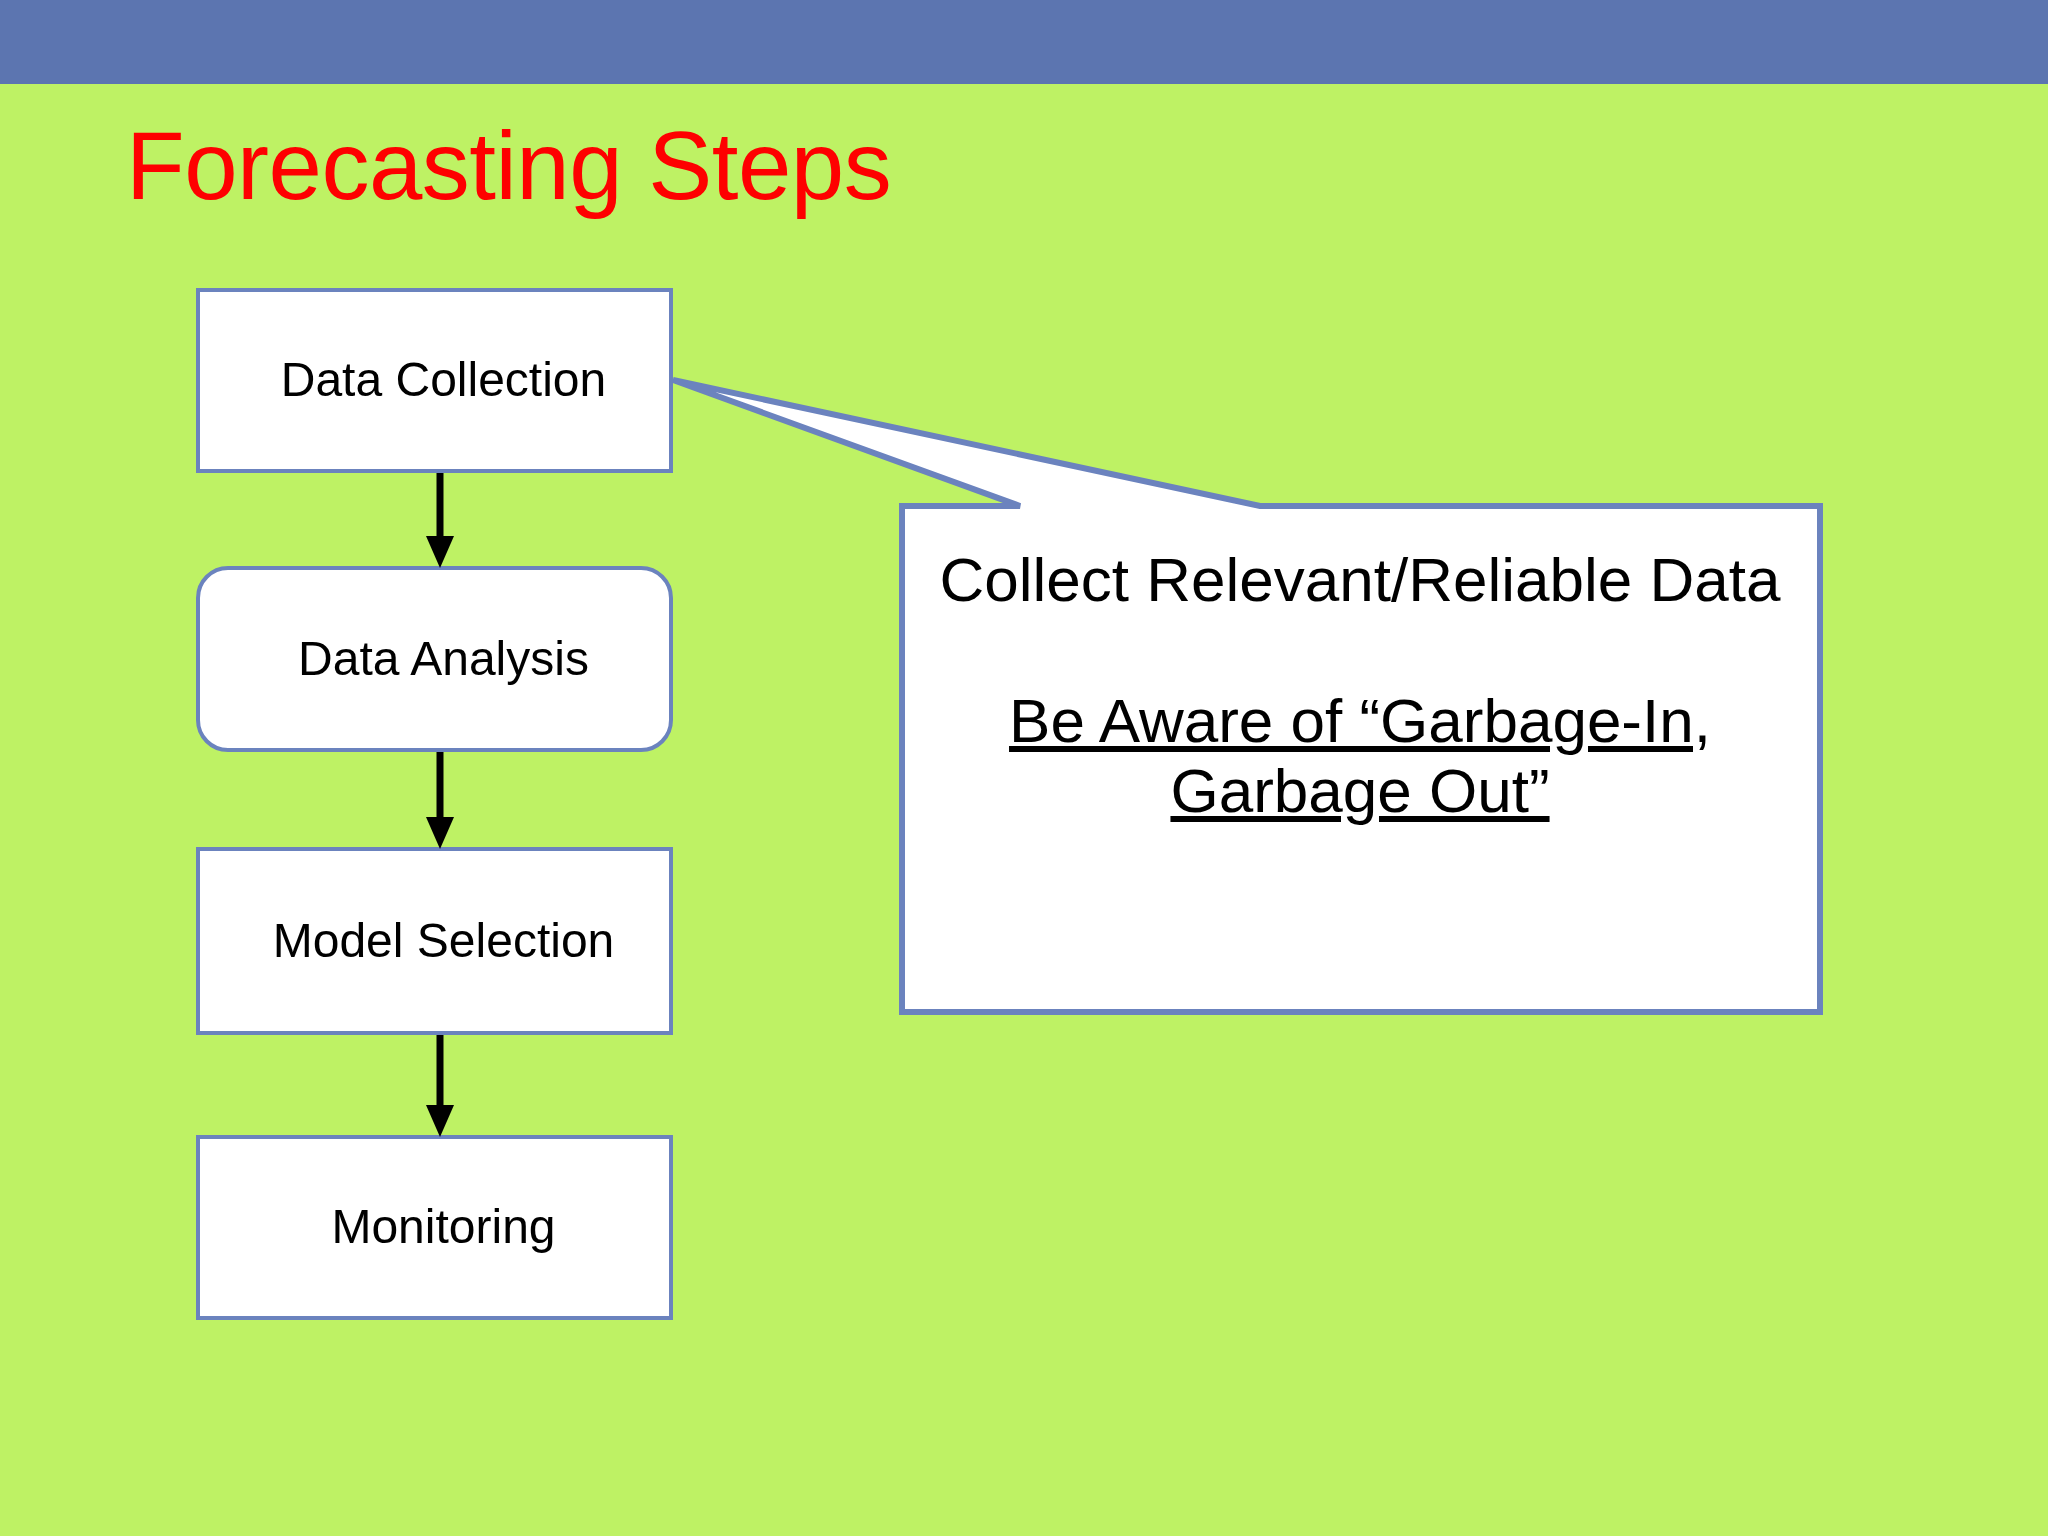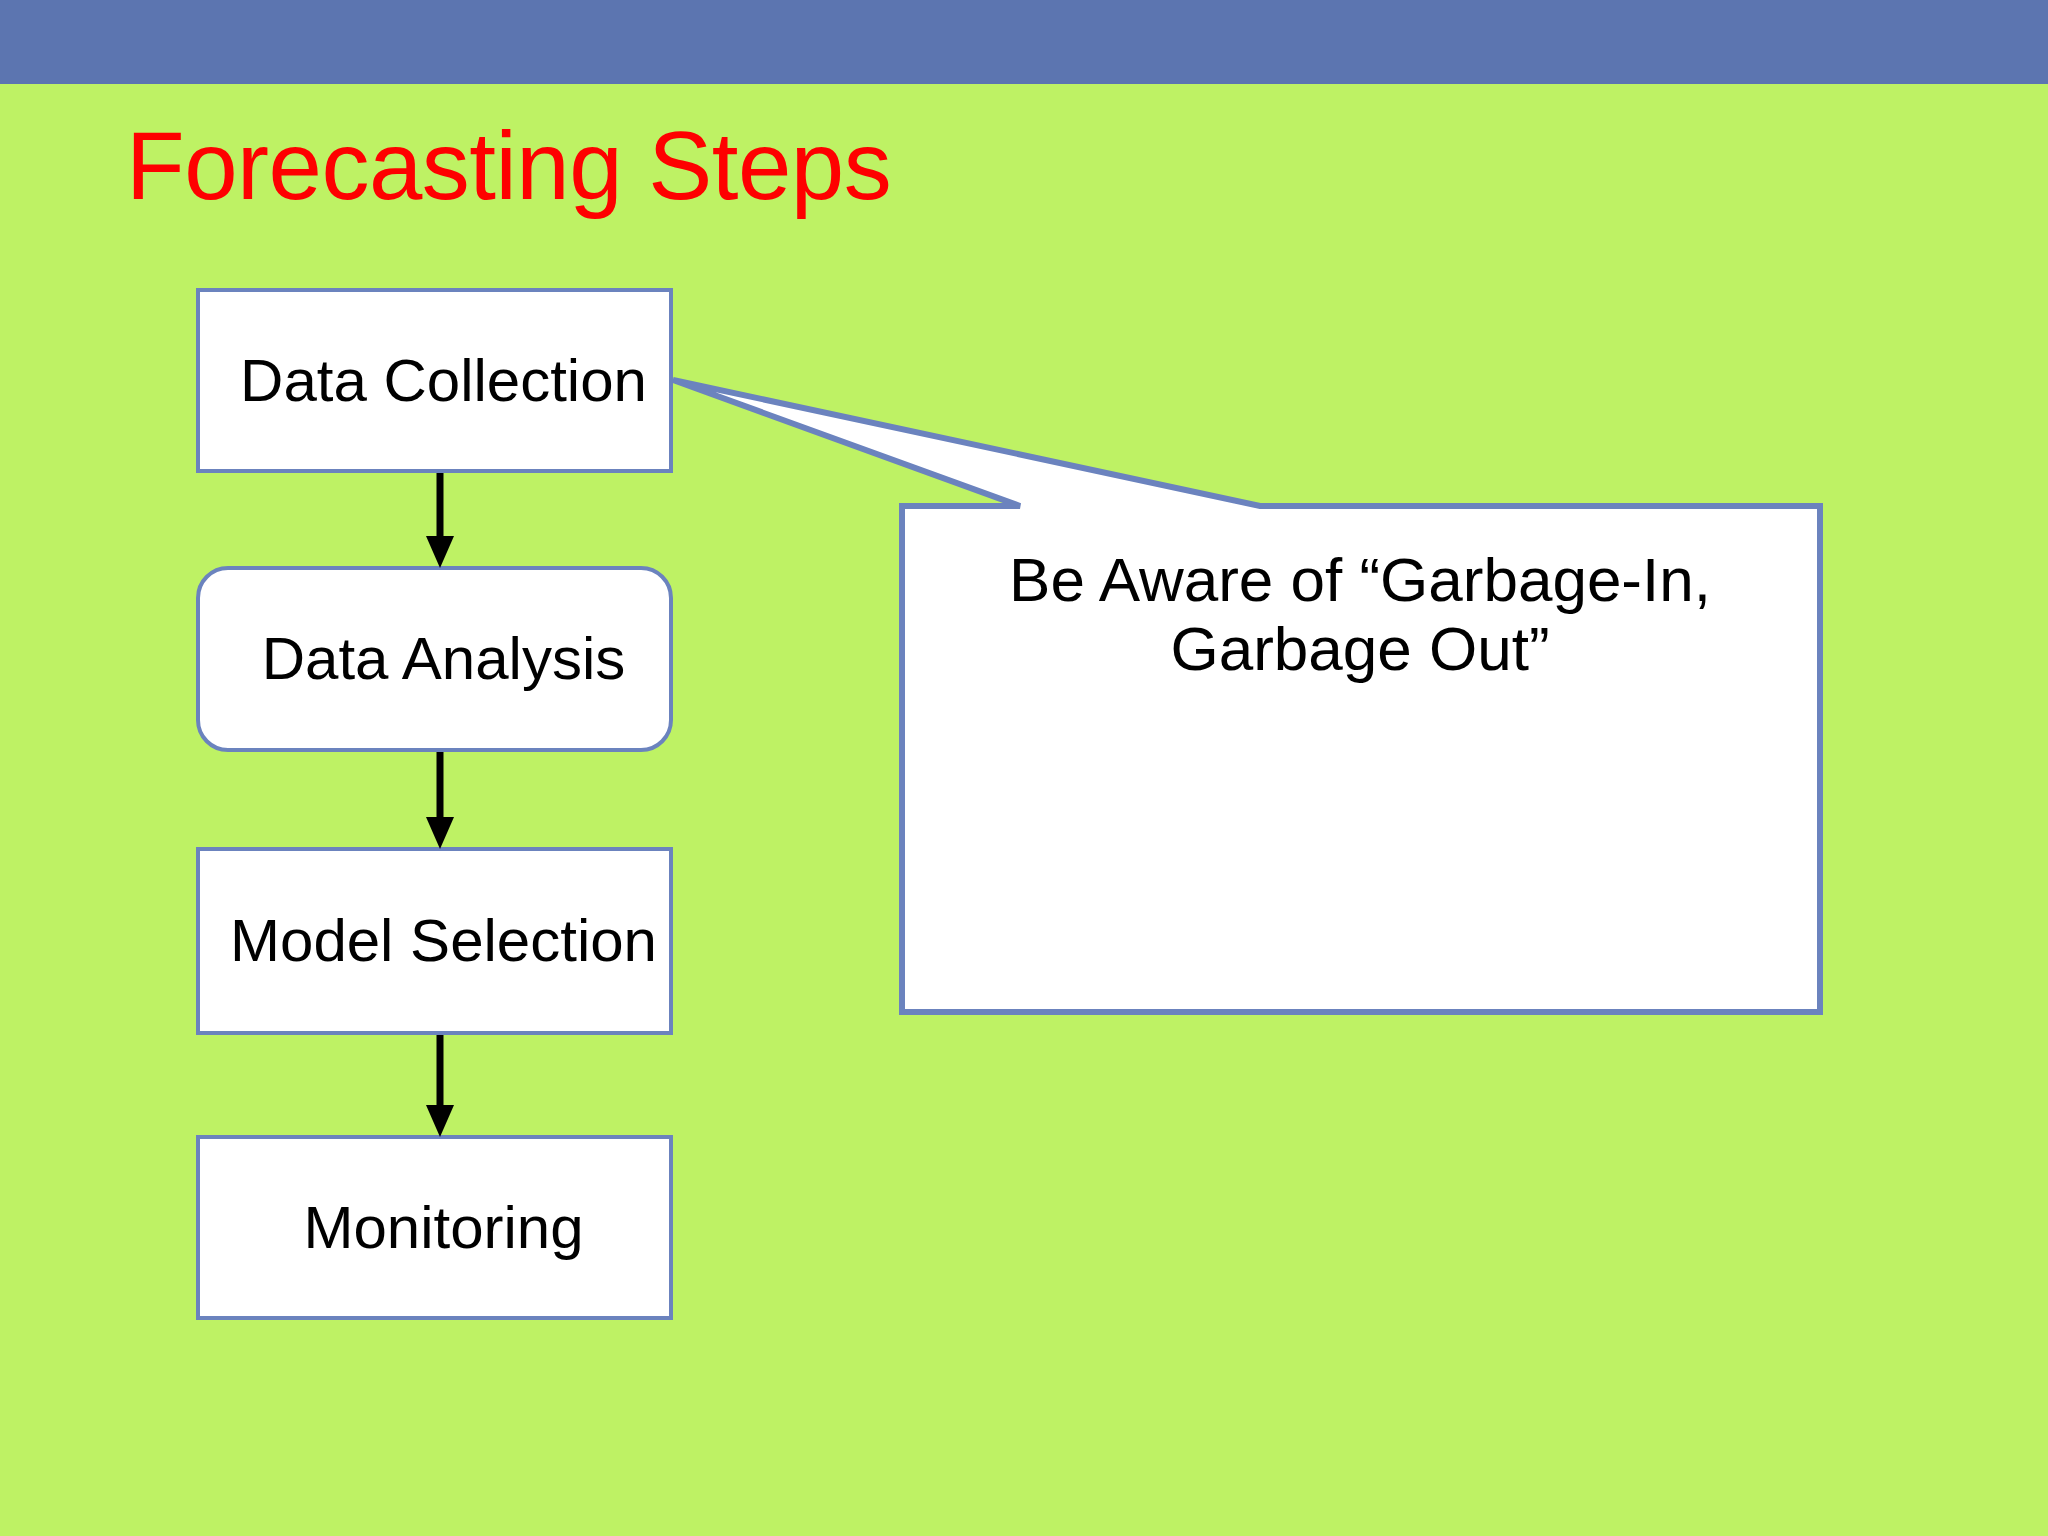--- a/index.html
+++ b/index.html
@@ -43,21 +43,21 @@
     left: 196px;
     width: 477px;
     box-sizing: border-box;
     border: 4px solid #6b83be;
     background: #ffffff;
     display: flex;
     align-items: center;
     justify-content: center;
   }
   .flow-box .flow-label {
-    font-size: 60px;
+    font-size: 48px;
     color: #000000;
     line-height: 1.1;
     text-align: center;
     margin-left: 18px;
   }
   #flow-box-0 { top: 288px;  height: 185px; }
   #flow-box-1 { top: 566px;  height: 186px; border-radius: 32px; }
   #flow-box-2 { top: 847px;  height: 188px; }
   #flow-box-3 { top: 1135px; height: 185px; }
 
@@ -140,16 +140,17 @@
              L 380 146
              L 33 20
              L 620 146
              L 1180 146
              L 1180 652
              L 262 652
              Z" fill="#ffffff" stroke="#6b83be" stroke-width="6" stroke-linejoin="miter"></path>
   </svg>
 
   <div id="callout-text">
+    <div class="callout-para">Collect Relevant/Reliable Data</div>
     <div class="callout-para">Be Aware of “Garbage-In, Garbage Out”</div>
   </div>
 
 </div>
 
 </body></html>

